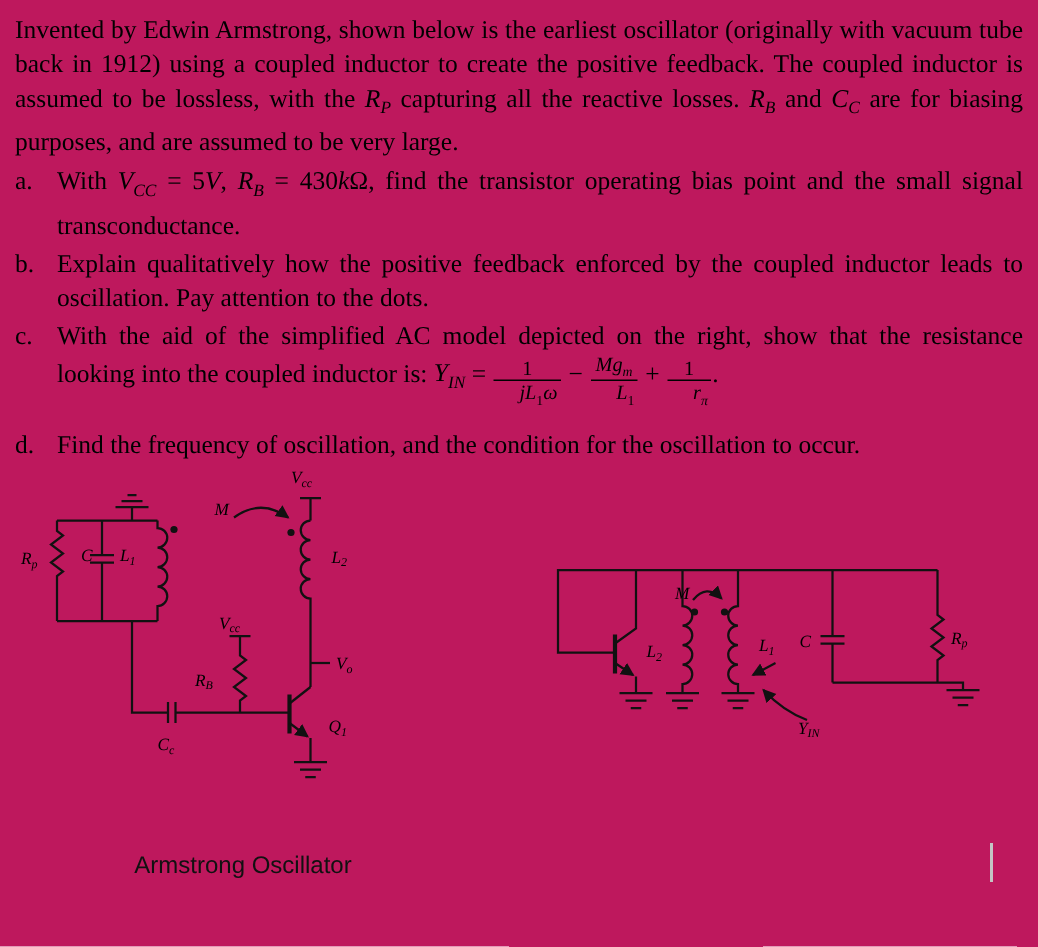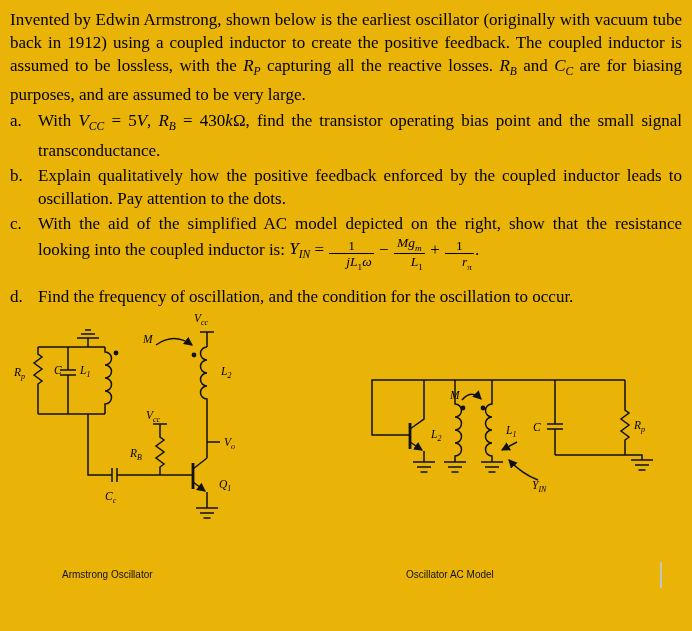--- a/index.html
+++ b/index.html
@@ -1,40 +1,40 @@
 <!DOCTYPE html>
 <html><head>
 <meta charset="utf-8">
 <style>
   html,body{margin:0;padding:0;background:#fff;}
   .page{
     width:692px;height:631px;box-sizing:border-box;
     padding:8px 10px;position:relative;overflow:hidden;
-    background:#eab308;color:#000;
+    background:#be185d;color:#000;
     font-family:"Liberation Serif",serif;font-size:17px;
   }
   .intro{margin:0 0 3px 0;text-align:justify;line-height:23px;}
   .item{display:flex;margin:0 0 2px 0;line-height:23px;}
   .item-label{width:28px;flex:none;}
   .item-body{flex:1;text-align:justify;}
   .item-d{margin-top:13px;}
   sub{font-size:0.68em;}
   .frac{display:inline-block;vertical-align:-0.85em;text-align:center;
         font-size:13.5px;line-height:1.12;margin:0 1px;}
   .fn{display:block;border-bottom:1px solid #000;padding:0 2px;}
   .fd{display:block;padding:0 2px;margin-left:15px;}
   .figures{position:relative;height:286px;margin-top:4px;}
   .figures svg{display:block;}
   .w{stroke:#111;stroke-width:1.5;fill:none;stroke-linejoin:miter;}
   .bar{stroke:#111;stroke-width:2.8;fill:none;}
   .dot{fill:#111;stroke:none;}
   .lab{font-family:"Liberation Serif",serif;font-style:italic;font-size:11.5px;fill:#000;}
   .lab-sub{font-size:8px;}
-  .caption{position:absolute;top:257px;width:200px;text-align:left;
-           font-family:"Liberation Sans",sans-serif;font-size:10px;color:#111;}
+  .caption{position:absolute;top:257px;width:200px;text-align:center;
+           font-family:"Liberation Sans",sans-serif;font-size:16px;color:#111;}
   .caption-left{left:52px;}
   .caption-right{left:396px;}
   .cursor{position:absolute;left:650px;top:250px;width:2px;height:26px;background:#c4c4c4;}
 </style>
 </head>
 <body>
 
 <div class="page">
 
   <p class="intro">Invented by Edwin Armstrong, shown below is the earliest oscillator (originally with vacuum tube back in 1912) using a coupled inductor to create the positive feedback. The coupled inductor is assumed to be lossless, with the <i>R<sub>P</sub></i> capturing all the reactive losses. <i>R<sub>B</sub></i> and <i>C<sub>C</sub></i> are for biasing purposes, and are assumed to be very large.</p>
@@ -139,17 +139,16 @@
         <text class="lab" x="421" y="126"><tspan>L</tspan><tspan class="lab-sub" dy="2.5">2</tspan></text>
         <text class="lab" x="440" y="87">M</text>
         <text class="lab" x="496" y="122"><tspan>L</tspan><tspan class="lab-sub" dy="2.5">1</tspan></text>
         <text class="lab" x="523" y="119">C</text>
         <text class="lab" x="624" y="117"><tspan>R</tspan><tspan class="lab-sub" dy="2.5">p</tspan></text>
         <text class="lab" x="522" y="177"><tspan>Y</tspan><tspan class="lab-sub" dy="2.5">IN</tspan></text>
       </g>
     </svg>
 
     <div class="caption caption-left">Armstrong Oscillator</div>
-    <div class="caption caption-right">Oscillator AC Model</div>
     <div class="cursor"></div>
   </div>
 
 </div>
 
 </body></html>

